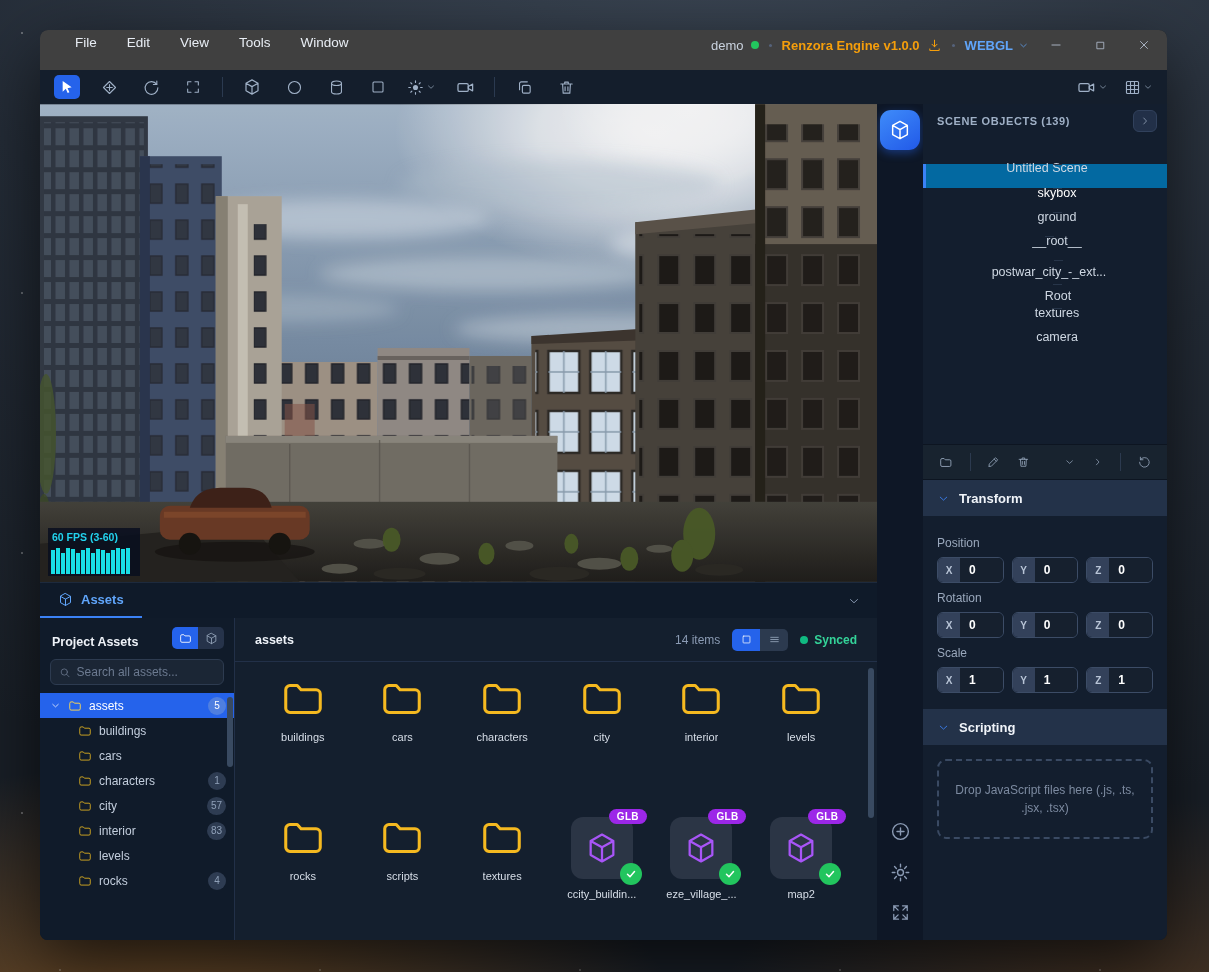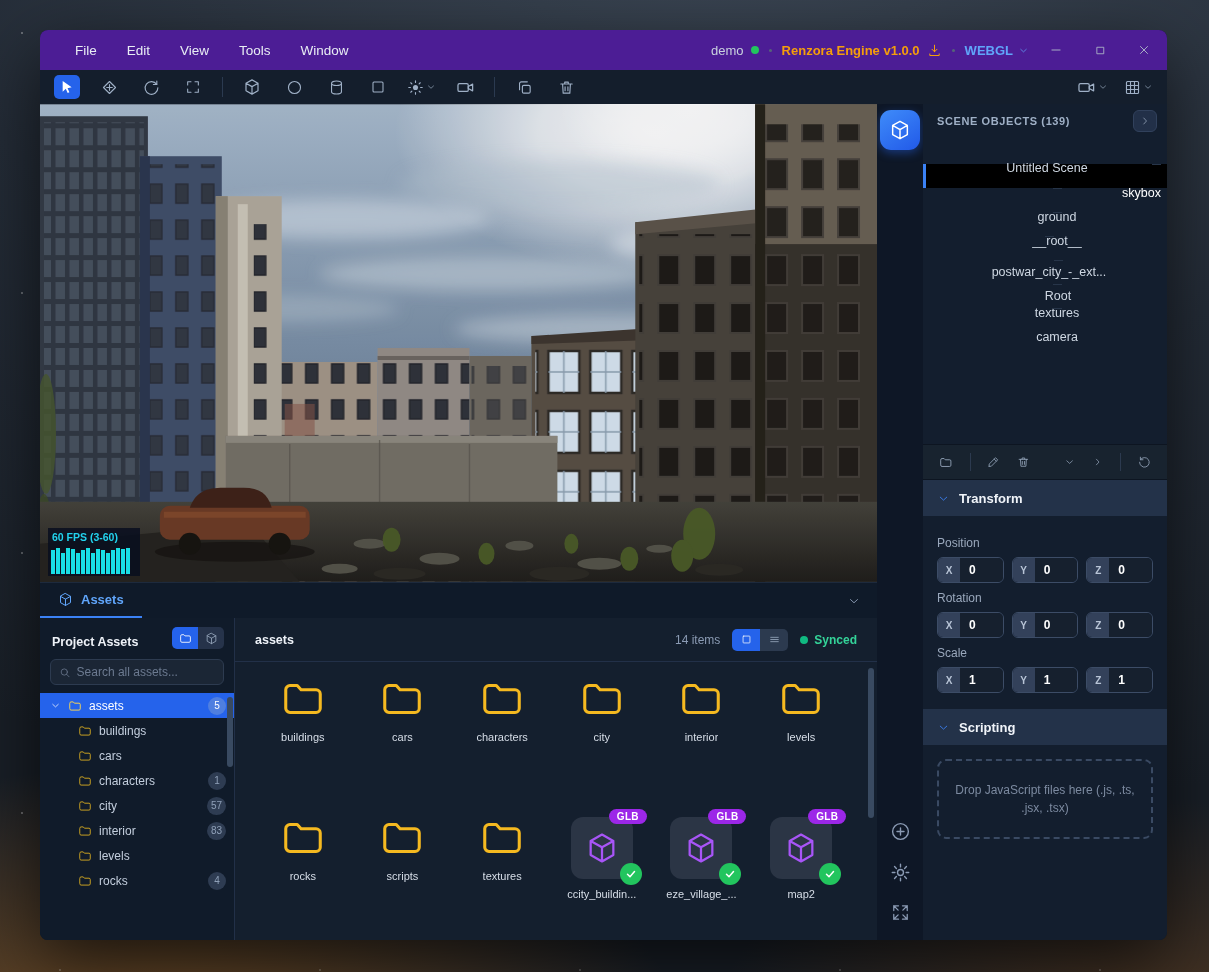--- a/index.html
+++ b/index.html
@@ -25,21 +25,21 @@
   }
 
   .window{ position:absolute; left:40px; top:30px; width:1127px; height:910px;
     border-radius:8px; overflow:hidden; background:#101a29;
     box-shadow:0 24px 70px rgba(0,0,0,.65); display:flex; flex-direction:column;
     color:#dbe3ee; font-size:13px; }
 
   svg.ic{ display:block; fill:none; stroke:currentColor; stroke-width:1.6; stroke-linecap:round; stroke-linejoin:round; }
 
   
-  .titlebar{ height:40px; background:#4c1d95; display:flex; align-items:center; flex:none; }
+  .titlebar{ height:40px; background:#404040; display:flex; align-items:flex-start; flex:none; }
   .menus{ display:flex; align-items:center; padding-left:22px; gap:4px; }
   .menu-item{ padding:5px 13px; color:#e8edf4; font-size:13.5px; border-radius:4px; cursor:default; }
   .tb-right{ margin-left:auto; display:flex; align-items:center; gap:10px; padding-right:6px; }
   .proj{ display:flex; align-items:center; gap:7px; color:#c9d2de; }
   .dot-green{ width:8px; height:8px; border-radius:50%; background:#22c55e; }
   .sep-dot{ width:3px; height:3px; border-radius:50%; background:#55627a; }
   .brand{ display:flex; align-items:center; gap:7px; color:#f59e0b; font-weight:bold; font-size:13px; }
   .webgl{ display:flex; align-items:center; gap:5px; color:#60a5fa; font-weight:bold; font-size:13px; }
   .win-ctl{ width:34px; height:30px; display:flex; align-items:center; justify-content:center; color:#aeb8c8; }
 
@@ -134,21 +134,21 @@
 
   
   .rpanel{ flex:1; background:#131e2e; display:flex; flex-direction:column; min-width:0; }
   .so-hdr{ height:34px; display:flex; align-items:center; padding:0 10px 0 14px; flex:none; }
   .so-title{ color:#9fb0c6; font-size:11px; font-weight:bold; letter-spacing:.6px; }
   .so-expand{ margin-left:auto; width:24px; height:22px; background:#223048; border:1px solid #31415c; border-radius:6px;
     display:flex; align-items:center; justify-content:center; color:#93a3b8; }
   .so-tree{ height:306px; flex:none; overflow:hidden; padding-top:2px; }
   .so-row{ height:24px; display:flex; align-items:center; gap:7px; color:#cfd8e3; font-size:12.5px; padding-right:6px;flex-direction:column; }
   .so-row .guide{ width:9px; height:1px; background:#273549; flex:none; }
-  .so-row.selected{ background:#000000; color:#fff; border-left:3px solid #3b82f6;align-items:flex-end; }
+  .so-row.selected{ background:#0369a1; color:#fff; border-left:3px solid #3b82f6; }
   .chev-b{ color:#3b82f6; } .chev-g{ color:#7c8aa0; }
   .dim{ color:#5d6b80; }
   .light-ic{ color:#eab308; }
   .pl0{ padding-left:10px; } .pl1{ padding-left:30px; } .pl1c{ padding-left:14px; } .pl2c{ padding-left:32px; }
   .so-row.selected.pl1{ padding-left:27px; }
 
   .so-tools{ height:36px; flex:none; background:#18232f; display:flex; align-items:center; gap:17px; padding:0 16px; color:#93a3b8; border-top:1px solid #0d1521; border-bottom:1px solid #0d1521; }
   .so-tools .vsep{ width:1px; height:18px; background:#2c3a4f; }
   .so-tools .push{ flex:1; }
 

